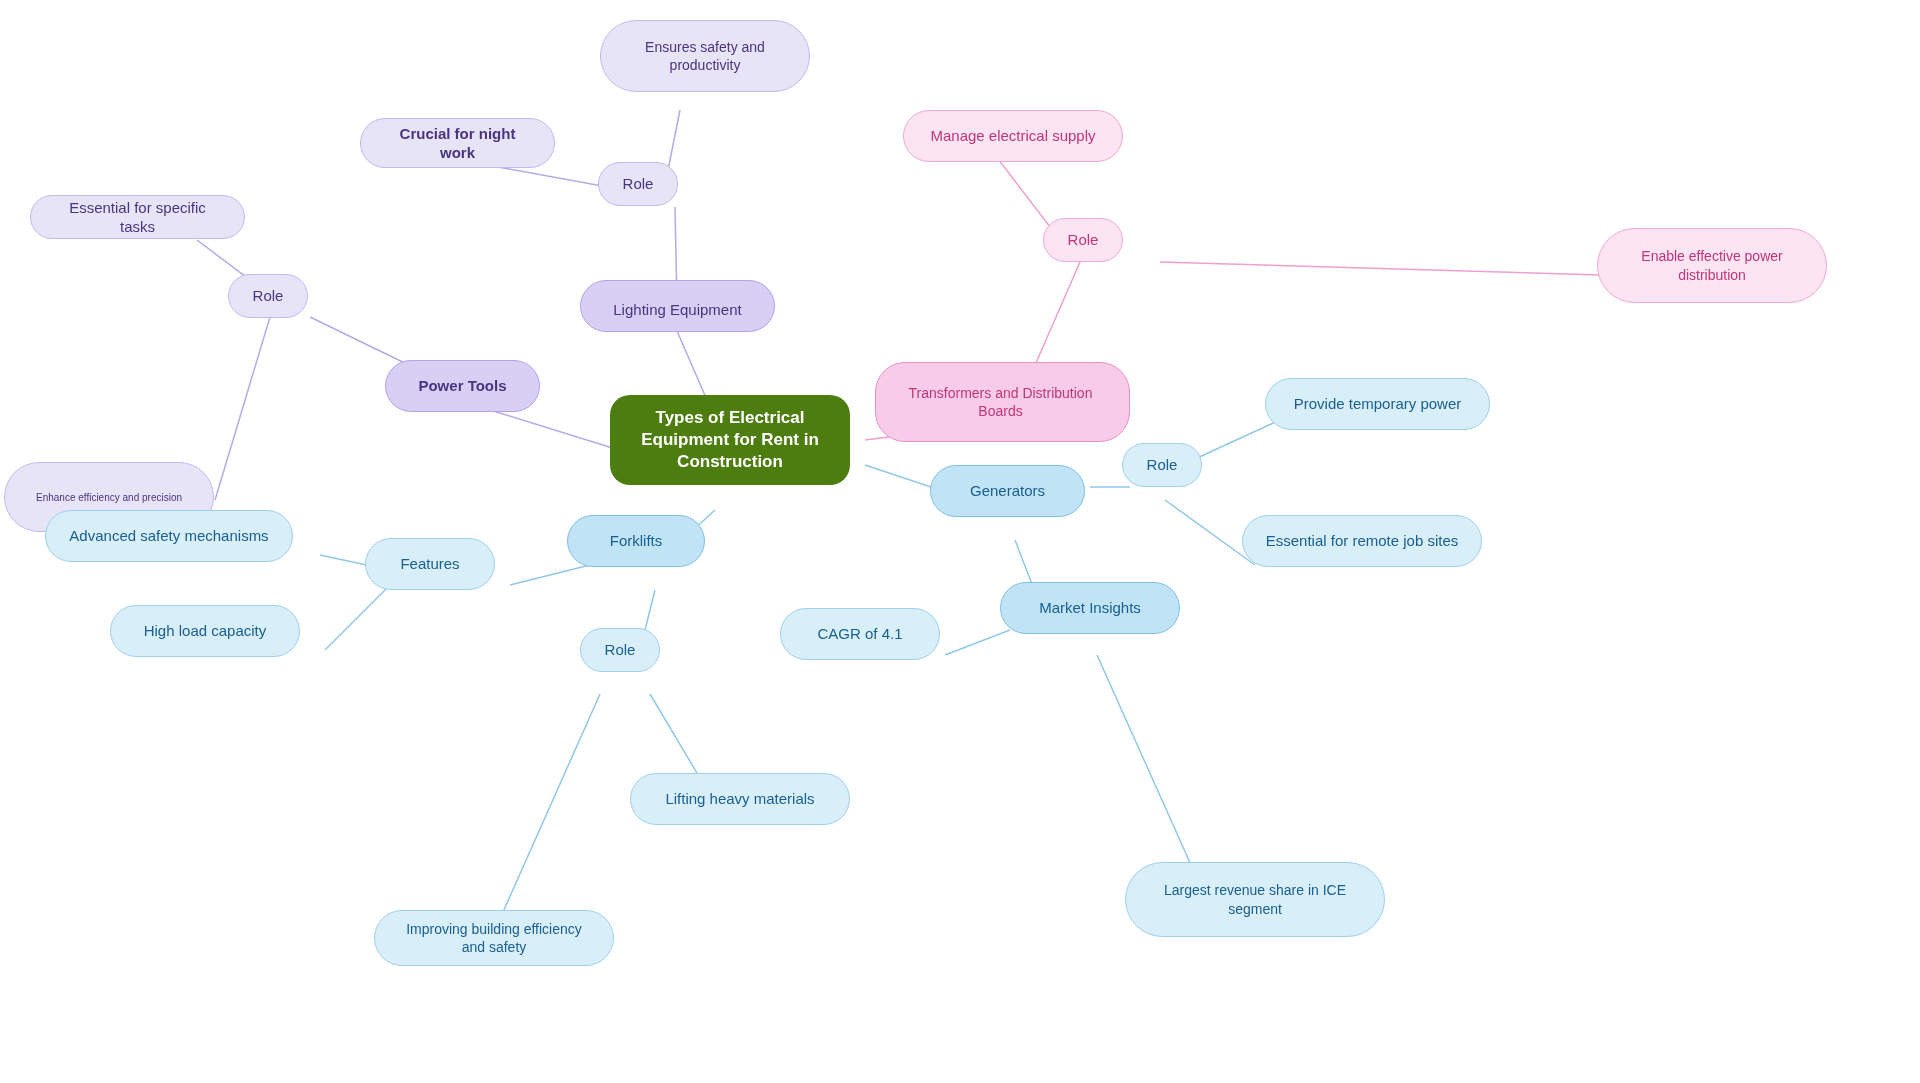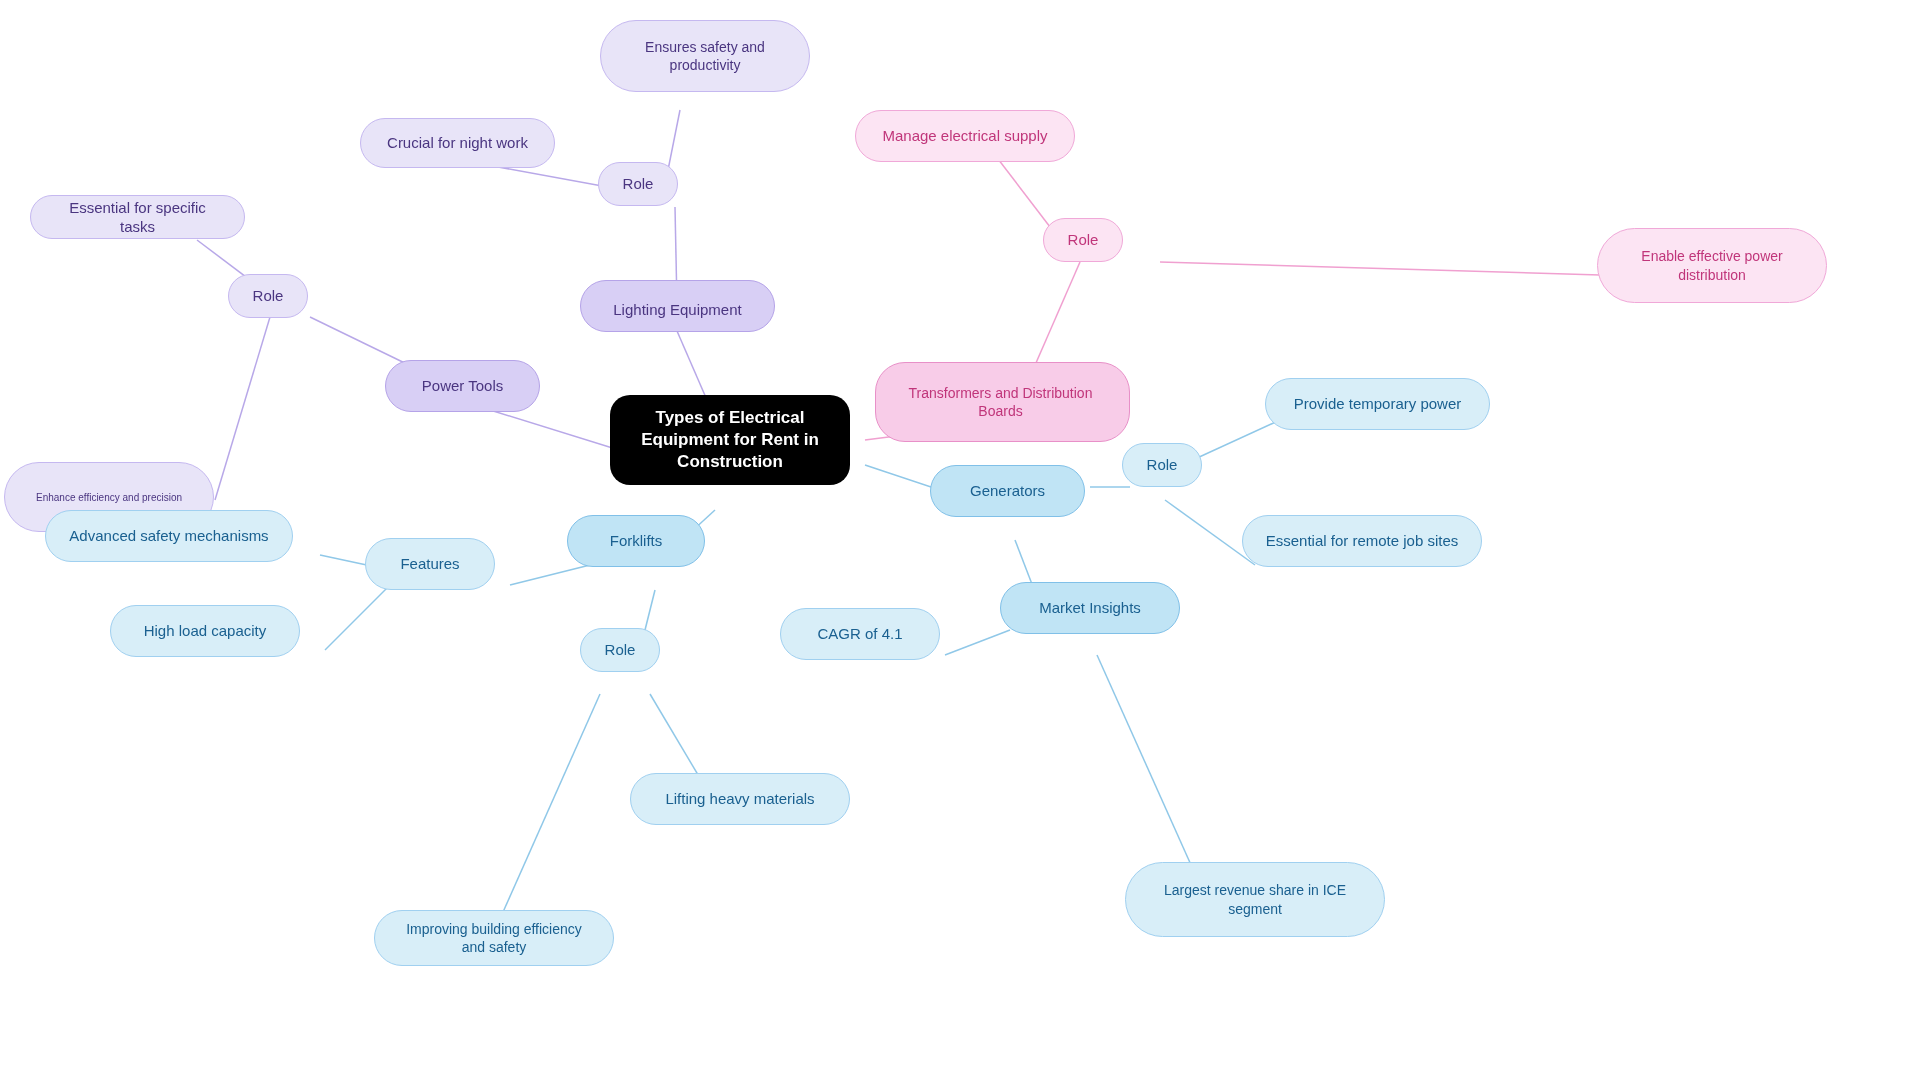--- a/index.html
+++ b/index.html
@@ -26,21 +26,21 @@
       align-items: center;
       justify-content: center;
       text-align: center;
       z-index: 2;
       font-size: 15px;
       line-height: 1.3;
       padding: 12px 20px;
       cursor: default;
     }
     .node-center {
-      background: #000000;
+      background: #4d7c0f;
       color: #ffffff;
       border-radius: 20px;
       font-size: 17px;
       font-weight: 600;
       width: 240px;
       height: 90px;
     }
     .node-purple {
       background: #e8e4f8;
       color: #4a3580;
@@ -146,25 +146,25 @@
 
 <div class="node node-purple" style="left:598px; top:162px; width:80px; height:44px;">
   <span>Role</span>
 </div>
 
 <div class="node node-purple" style="left:600px; top:20px; width:210px; height:72px; font-size:14px;">
   <span>Ensures safety and
 productivity</span>
 </div>
 
-<div class="node node-purple" style="left:360px; top:118px; width:195px; height:50px;">
+<div class="node node-purple" style="left:360px; top:118px; width:195px; height:50px;font-weight:bold;">
   <span>Crucial for night work</span>
 </div>
 
-<div class="node node-purple-mid" style="left:385px; top:360px; width:155px; height:52px;">
+<div class="node node-purple-mid" style="left:385px; top:360px; width:155px; height:52px;font-weight:bold;">
   <span>Power Tools</span>
 </div>
 
 <div class="node node-purple" style="left:228px; top:274px; width:80px; height:44px;">
   <span>Role</span>
 </div>
 
 <div class="node node-purple" style="left:30px; top:195px; width:215px; height:44px;">
   <span>Essential for specific tasks</span>
 </div>
@@ -176,21 +176,21 @@
 
 <div class="node node-pink-mid" style="left:875px; top:362px; width:255px; height:80px; font-size:14px;">
   <span>Transformers and Distribution
 Boards</span>
 </div>
 
 <div class="node node-pink" style="left:1043px; top:218px; width:80px; height:44px;">
   <span>Role</span>
 </div>
 
-<div class="node node-pink" style="left:855px; top:110px; width:220px; height:52px;">
+<div class="node node-pink" style="left:903px; top:110px; width:220px; height:52px;">
   <span>Manage electrical supply</span>
 </div>
 
 <div class="node node-pink" style="left:1597px; top:228px; width:230px; height:75px; font-size:14px;">
   <span>Enable effective power
 distribution</span>
 </div>
 
 <div class="node node-blue-mid" style="left:930px; top:465px; width:155px; height:52px;">
   <span>Generators</span>

